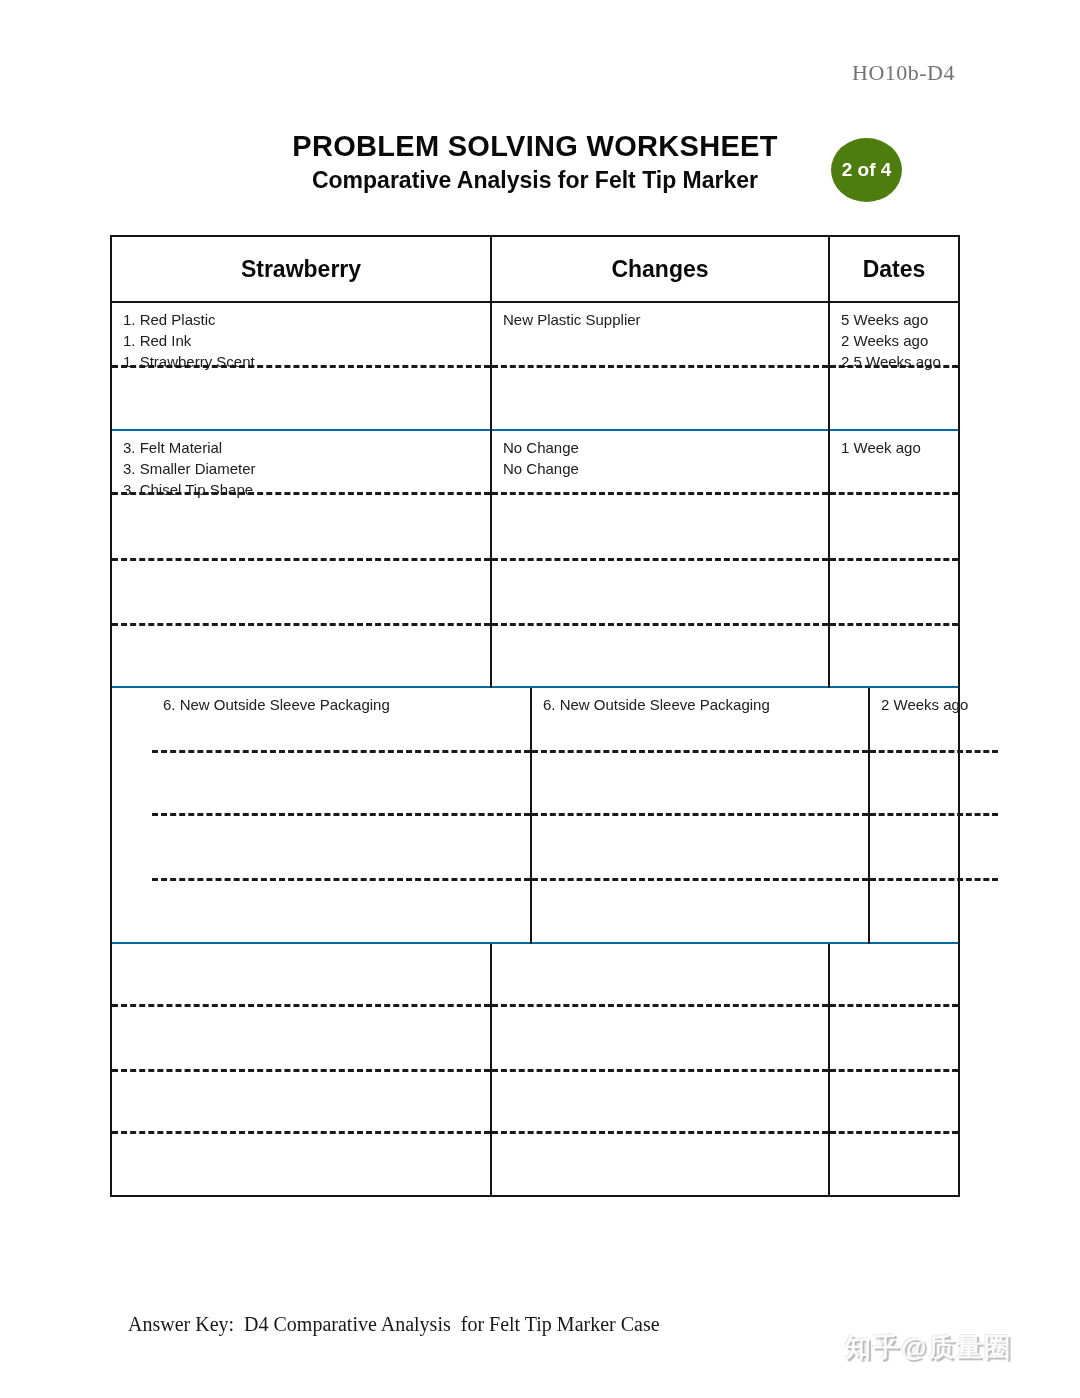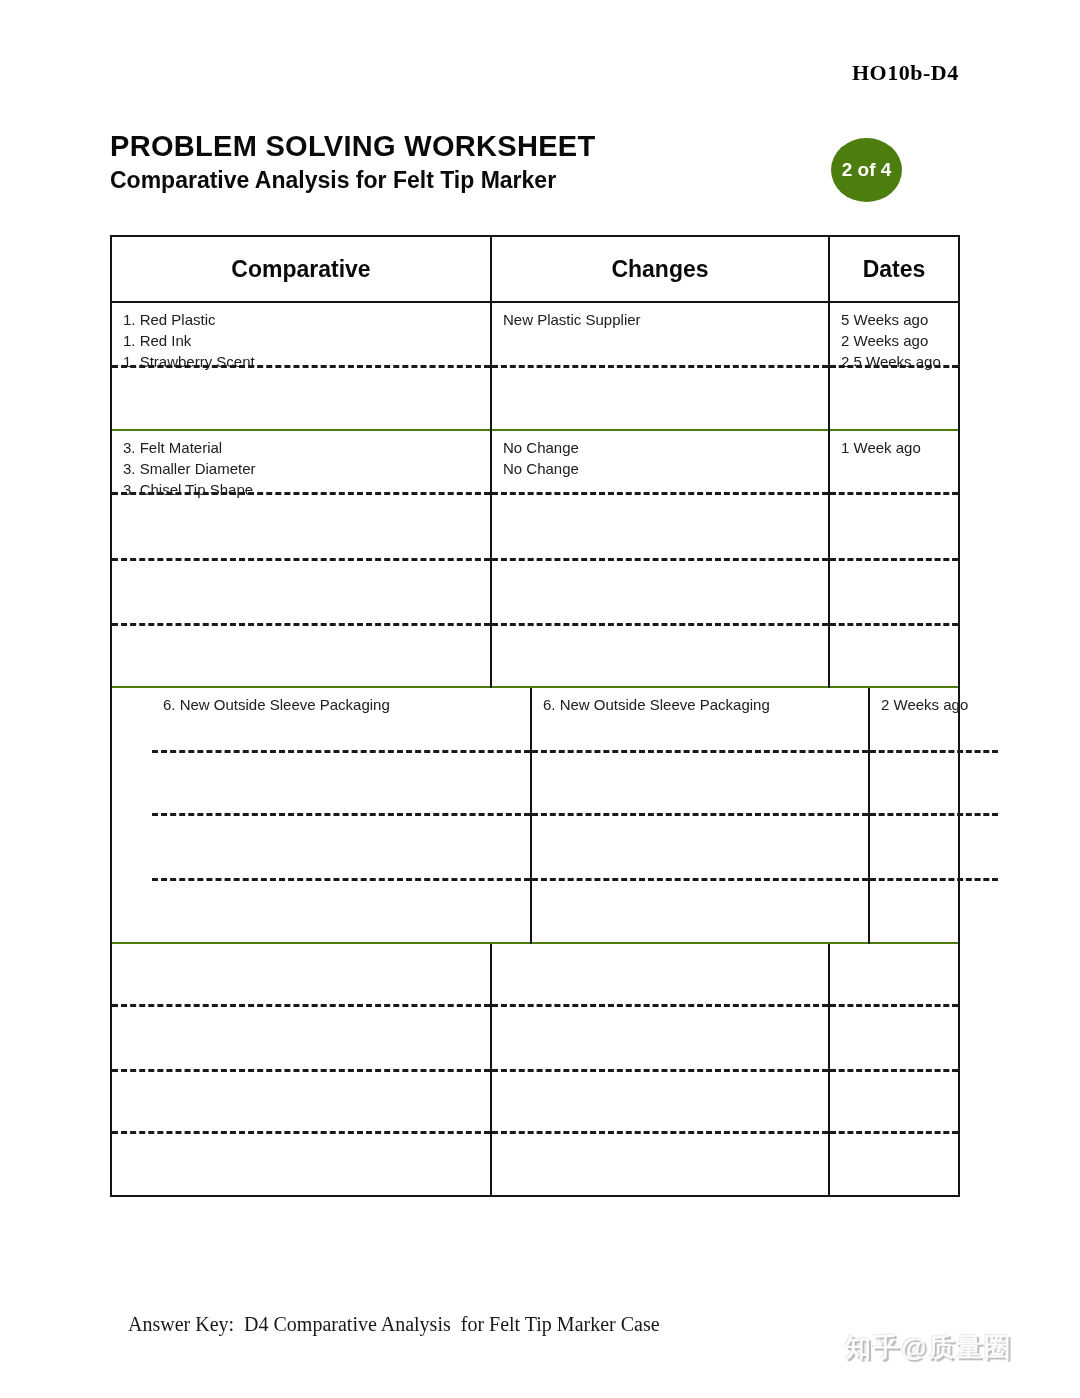--- a/index.html
+++ b/index.html
@@ -4,24 +4,24 @@
 <style>
   * { margin:0; padding:0; box-sizing:border-box; }
   html,body { background:#ffffff; }
   body {
     width:1080px; height:1398px; position:relative;
     font-family:"Liberation Sans", sans-serif; color:#111;
     overflow:hidden;
   }
   .doc-code {
     position:absolute; top:60px; left:852px;
-    font-family:"Liberation Serif", serif; font-weight:bold;
-    font-size:22px; color:#000000; letter-spacing:0.5px;
+    font-family:"Liberation Serif", serif; font-weight:normal;
+    font-size:22px; color:#737373; letter-spacing:0.5px;
   }
-  .title-wrap { position:absolute; top:130px; left:110px; width:850px; text-align:left; color:#0a0a0a; }
+  .title-wrap { position:absolute; top:130px; left:110px; width:850px; text-align:center; color:#0a0a0a; }
   .title { font-size:29px; font-weight:bold; letter-spacing:0.3px; }
   .subtitle { font-size:23px; font-weight:bold; margin-top:4px; }
   .badge {
     position:absolute; left:831px; top:138px; width:71px; height:64px;
     background:#4d7c0f; border-radius:50%;
     display:flex; align-items:center; justify-content:center;
     color:#ffffff; font-weight:bold; font-size:19px;
   }
   .pk-table {
     position:absolute; left:110px; top:235px; width:850px;
@@ -29,21 +29,21 @@
   }
   .hrow {
     display:grid; grid-template-columns:380px 338px 128px;
     height:66px; border-bottom:2px solid #141414;
   }
   .hcell {
     display:flex; align-items:center; justify-content:center;
     font-weight:bold; font-size:23px; color:#0a0a0a;
   }
   .hcell.c1, .hcell.c2 { border-right:2px solid #141414; }
-  .block { display:grid; grid-template-columns:380px 338px 128px; border-bottom:2px solid #4d7c0f; }
+  .block { display:grid; grid-template-columns:380px 338px 128px; border-bottom:2px solid #0369a1; }
   .block:last-child { border-bottom:none; }
   .bh1 { height:128px; } .bh2 { height:257px; } .bh3 { height:256px;padding-left:40px; } .bh4 { height:251px; }
   .col.c1, .col.c2 { border-right:2px solid #141414; }
   .sub { padding-top:6px; overflow:visible; }
   .sub.dashed { border-bottom:3px dashed #1a1a1a; }
   .sh61{height:61px} .sh62{height:62px} .sh63{height:63px} .sh64{height:64px} .sh65{height:65px} .sh66{height:66px}
   .line { font-size:15px; line-height:21px; color:#202020; padding-left:11px; white-space:nowrap; }
   .footer {
     position:absolute; left:128px; top:1313px;
     font-family:"Liberation Serif", serif; font-size:20px; color:#181818;
@@ -64,21 +64,21 @@
 <div class="title-wrap">
   <div class="title">PROBLEM SOLVING WORKSHEET</div>
   <div class="subtitle">Comparative Analysis for Felt Tip Marker</div>
 </div>
 
 <div class="badge">2 of 4</div>
 
 <div class="pk-table">
 
   <div class="hrow">
-    <div class="hcell c1">Comparative</div>
+    <div class="hcell c1">Strawberry</div>
     <div class="hcell c2">Changes</div>
     <div class="hcell c3">Dates</div>
   </div>
 
   <div class="block bh1">
     <div class="col c1">
       <div class="sub sh65 dashed">
         <div class="line">1. Red Plastic</div>
         <div class="line">1. Red Ink</div>
         <div class="line">1. Strawberry Scent</div>

